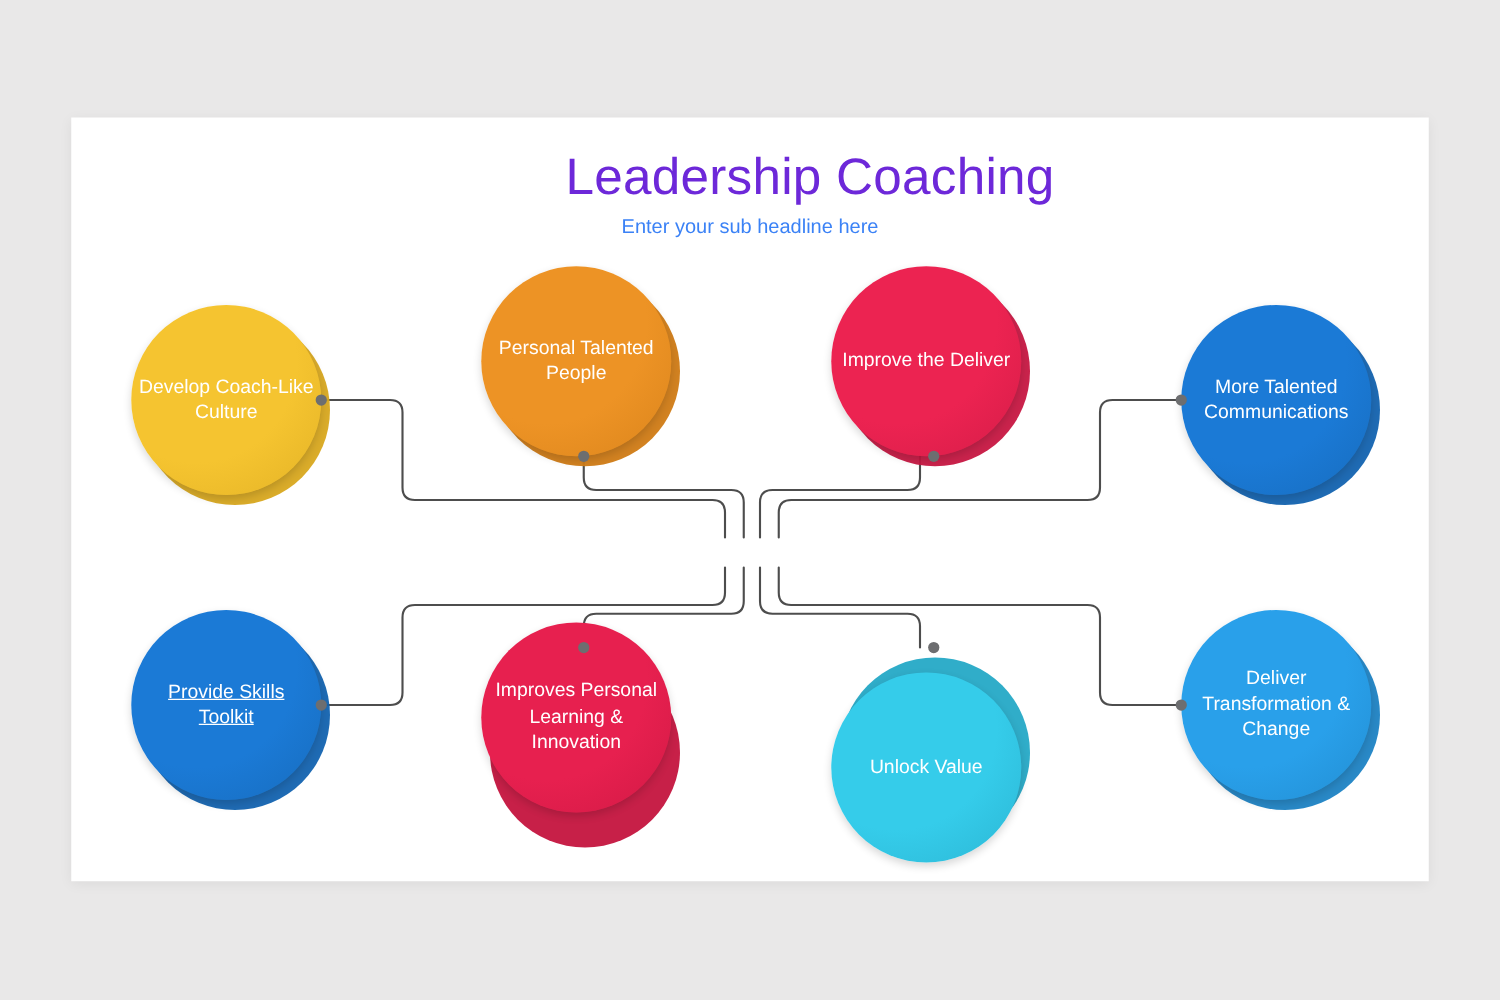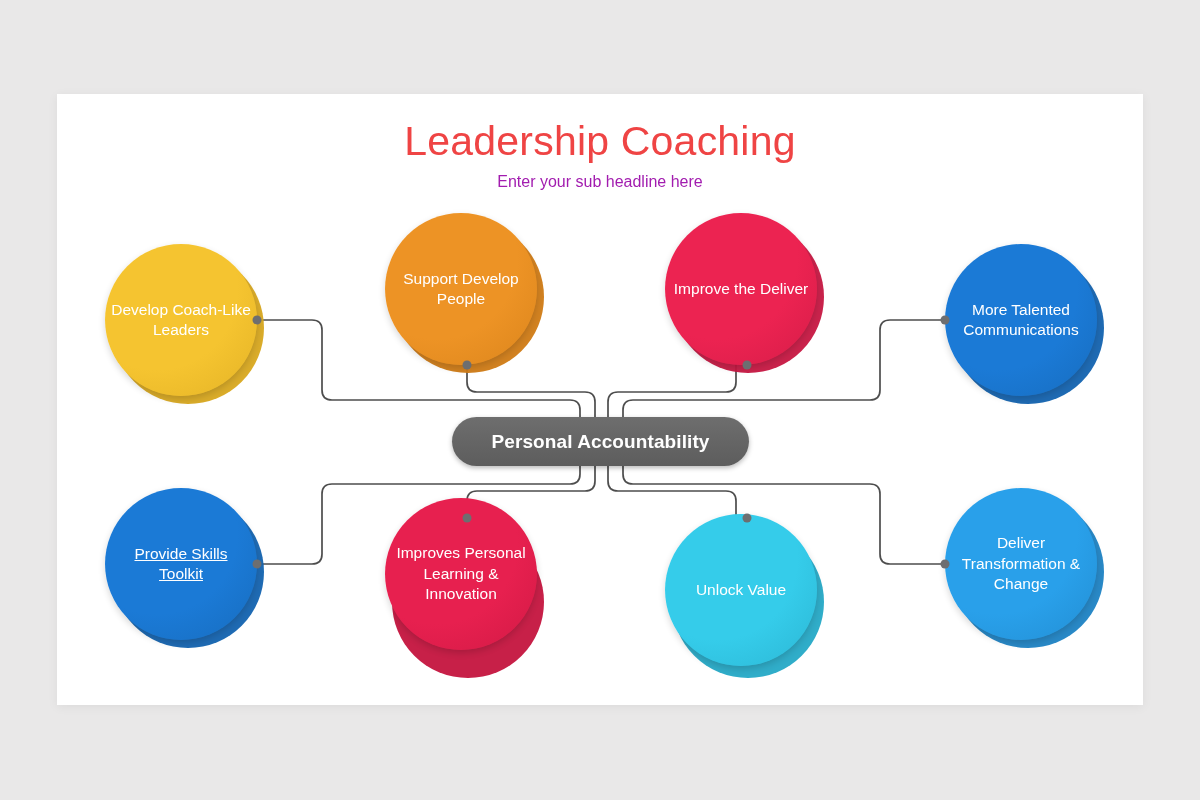--- a/index.html
+++ b/index.html
@@ -30,33 +30,34 @@
   }
   
   .title {
     position: absolute;
     left: 0;
     top: 24px;
     width: 100%;
     text-align: center;
     font-size: 41px;
     font-weight: 400;
-    color: #ef4444;
+    color: #6d28d9;
     letter-spacing: 0.2px;
     white-space: nowrap;
+    padding-left: 48px;
   }
   .subtitle {
     position: absolute;
     left: 0;
     top: 79px;
     width: 100%;
     text-align: center;
     font-size: 16px;
     font-weight: 400;
-    color: #a21caf;
+    color: #3b82f6;
   }
   
   .wires {
     position: absolute;
     left: 0;
     top: 0;
     width: 1200px;
     height: 800px;
     pointer-events: none;
   }
@@ -131,26 +132,26 @@
 
       <path d="M 736 518 L 736 501 Q 736 491 726 491 L 618 491 Q 608 491 608 481 L 608 454"></path>
 
       <path d="M 945 564 L 890 564 Q 880 564 880 554 L 880 494 Q 880 484 870 484 L 633 484 Q 623 484 623 474 L 623 454"></path>
     </g>
   </svg>
 
   <div id="nodes">
       <div class="node" style="left: 112px; top: 252px; width: 152px; height: 152px; background: rgb(217, 168, 31); filter: blur(0.4px); opacity: 0.95;"></div>
       <div class="node" style="left: 105px; top: 244px; width: 152px; height: 152px; background: radial-gradient(circle at 34% 30%, rgb(245, 196, 48) 0%, rgb(245, 196, 48) 55%, rgb(217, 168, 31) 128%); box-shadow: rgba(0, 0, 0, 0.16) 0px 3px 7px;">
-        <span class="node-label">Develop Coach-Like Leaders</span>
+        <span class="node-label">Develop Coach-Like Culture</span>
       </div>
       <div class="dot" style="background: rgb(109, 110, 112); left: 257px; top: 320px;"></div>
       <div class="node" style="left: 392px; top: 221px; width: 152px; height: 152px; background: rgb(208, 124, 22); filter: blur(0.4px); opacity: 0.95;"></div>
       <div class="node" style="left: 385px; top: 213px; width: 152px; height: 152px; background: radial-gradient(circle at 34% 30%, rgb(237, 147, 37) 0%, rgb(237, 147, 37) 55%, rgb(208, 124, 22) 128%); box-shadow: rgba(0, 0, 0, 0.16) 0px 3px 7px;">
-        <span class="node-label">Support Develop People</span>
+        <span class="node-label">Personal Talented People</span>
       </div>
       <div class="dot" style="background: rgb(109, 110, 112); left: 467px; top: 365px;"></div>
       <div class="node" style="left: 672px; top: 221px; width: 152px; height: 152px; background: rgb(200, 24, 67); filter: blur(0.4px); opacity: 0.95;"></div>
       <div class="node" style="left: 665px; top: 213px; width: 152px; height: 152px; background: radial-gradient(circle at 34% 30%, rgb(236, 35, 81) 0%, rgb(236, 35, 81) 55%, rgb(200, 24, 67) 128%); box-shadow: rgba(0, 0, 0, 0.16) 0px 3px 7px;">
         <span class="node-label">Improve the Deliver</span>
       </div>
       <div class="dot" style="background: rgb(109, 110, 112); left: 747px; top: 365px;"></div>
       <div class="node" style="left: 952px; top: 252px; width: 152px; height: 152px; background: rgb(20, 100, 176); filter: blur(0.4px); opacity: 0.95;"></div>
       <div class="node" style="left: 945px; top: 244px; width: 152px; height: 152px; background: radial-gradient(circle at 34% 30%, rgb(27, 122, 214) 0%, rgb(27, 122, 214) 55%, rgb(20, 100, 176) 128%); box-shadow: rgba(0, 0, 0, 0.16) 0px 3px 7px;">
         <span class="node-label">More Talented Communications</span>
@@ -160,28 +161,25 @@
       <div class="node" style="left: 105px; top: 488px; width: 152px; height: 152px; background: radial-gradient(circle at 34% 30%, rgb(27, 122, 214) 0%, rgb(27, 122, 214) 55%, rgb(20, 100, 176) 128%); box-shadow: rgba(0, 0, 0, 0.16) 0px 3px 7px; text-decoration: underline;">
         <span class="node-label">Provide Skills Toolkit</span>
       </div>
       <div class="dot" style="background: rgb(109, 110, 112); left: 257px; top: 564px;"></div>
       <div class="node" style="left: 392px; top: 526px; width: 152px; height: 152px; background: rgb(197, 21, 63); filter: blur(0.4px); opacity: 0.95;"></div>
       <div class="node" style="left: 385px; top: 498px; width: 152px; height: 152px; background: radial-gradient(circle at 34% 30%, rgb(231, 32, 79) 0%, rgb(231, 32, 79) 55%, rgb(197, 21, 63) 128%); box-shadow: rgba(0, 0, 0, 0.16) 0px 3px 7px;">
         <span class="node-label">Improves Personal Learning &amp; Innovation</span>
       </div>
       <div class="dot" style="background: rgb(109, 110, 112); left: 467px; top: 518px;"></div>
       <div class="node" style="left: 672px; top: 526px; width: 152px; height: 152px; background: rgb(37, 169, 199); filter: blur(0.4px); opacity: 0.95;"></div>
-      <div class="node" style="left: 665px; top: 514px; width: 152px; height: 152px; background: radial-gradient(circle at 34% 30%, rgb(53, 204, 234) 0%, rgb(53, 204, 234) 55%, rgb(37, 169, 199) 128%); box-shadow: rgba(0, 0, 0, 0.16) 0px 3px 7px;">
+      <div class="node" style="left: 665px; top: 538px; width: 152px; height: 152px; background: radial-gradient(circle at 34% 30%, rgb(53, 204, 234) 0%, rgb(53, 204, 234) 55%, rgb(37, 169, 199) 128%); box-shadow: rgba(0, 0, 0, 0.16) 0px 3px 7px;">
         <span class="node-label">Unlock Value</span>
       </div>
       <div class="dot" style="background: rgb(109, 110, 112); left: 747px; top: 518px;"></div>
       <div class="node" style="left: 952px; top: 496px; width: 152px; height: 152px; background: rgb(30, 131, 197); filter: blur(0.4px); opacity: 0.95;"></div>
       <div class="node" style="left: 945px; top: 488px; width: 152px; height: 152px; background: radial-gradient(circle at 34% 30%, rgb(41, 160, 234) 0%, rgb(41, 160, 234) 55%, rgb(30, 131, 197) 128%); box-shadow: rgba(0, 0, 0, 0.16) 0px 3px 7px; align-items: center;">
         <span class="node-label">Deliver Transformation &amp; Change</span>
       </div>
       <div class="dot" style="background: rgb(109, 110, 112); left: 945px; top: 564px;"></div>
     </div>
 
-  <div class="hub">
-    <span>Personal Accountability</span>
-  </div>
 
 </div>
 
 </body></html>

